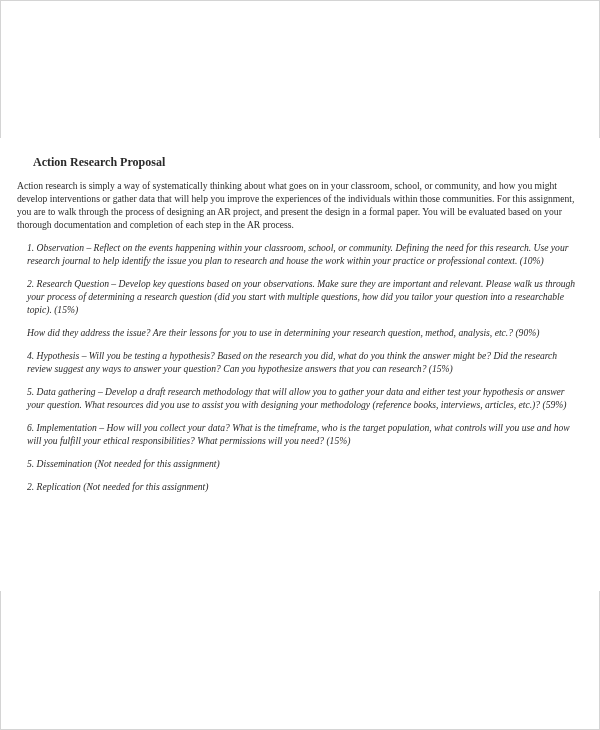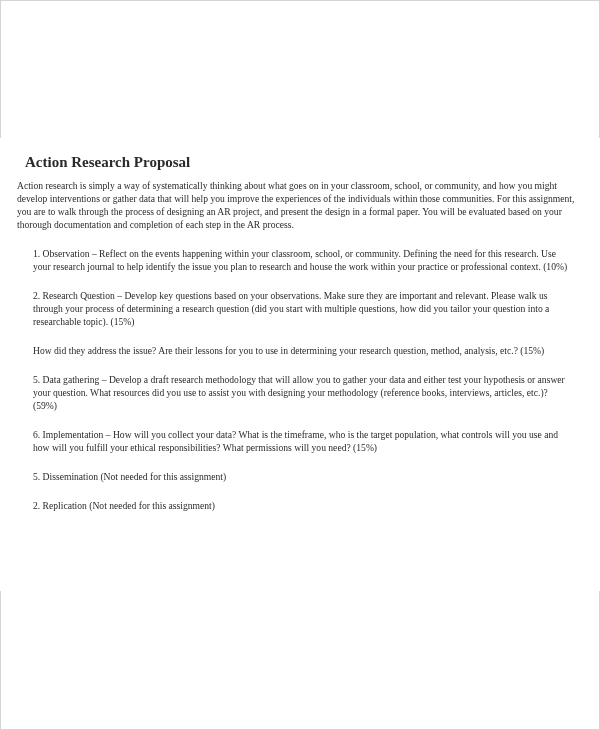--- a/index.html
+++ b/index.html
@@ -12,35 +12,36 @@
     border: 1px solid #d4d4d4; border-bottom: none;
   }
   .frame-bottom {
     position: absolute; left: 0; top: 591px; width: 598px; height: 138px;
     border: 1px solid #d4d4d4; border-top: none;
   }
   .content {
     position: absolute; left: 17px; top: 156px; width: 572px;
     font-size: 9.6px; line-height: 13px;
   }
-  .title { font-weight: bold; margin: 0 0 10px 8px; font-size: 15px; }
+  .title { font-weight: bold; margin: 0 0 10px 16px; font-size: 12px; }
   p { margin: 0 0 7px 0; }
-  .list p { margin: 16px; }
+  .list p { margin: 10px; font-style: italic; }
 </style>
 </head>
 <body>
 
 <div class="frame-top"></div>
 <div class="frame-bottom"></div>
 
 <div class="content">
   <div class="title">Action Research Proposal</div>
   <p>Action research is simply a way of systematically thinking about what goes on in your classroom, school, or community, and how you might develop interventions or gather data that will help you improve the experiences of the individuals within those communities. For this assignment, you are to walk through the process of designing an AR project, and present the design in a formal paper. You will be evaluated based on your thorough documentation and completion of each step in the AR process.</p>
   <div class="list">
     <p>1. Observation – Reflect on the events happening within your classroom, school, or community. Defining the need for this research. Use your research journal to help identify the issue you plan to research and house the work within your practice or professional context. (10%)</p>
     <p>2. Research Question – Develop key questions based on your observations. Make sure they are important and relevant. Please walk us through your process of determining a research question (did you start with multiple questions, how did you tailor your question into a researchable topic). (15%)</p>
-    <p>How did they address the issue? Are their lessons for you to use in determining your research question, method, analysis, etc.? (15%)</p>
+    <p>How did they address the issue? Are their lessons for you to use in determining your research question, method, analysis, etc.? (90%)</p>
+    <p>4. Hypothesis – Will you be testing a hypothesis? Based on the research you did, what do you think the answer might be? Did the research review suggest any ways to answer your question? Can you hypothesize answers that you can research? (15%)</p>
     <p>5. Data gathering – Develop a draft research methodology that will allow you to gather your data and either test your hypothesis or answer your question. What resources did you use to assist you with designing your methodology (reference books, interviews, articles, etc.)? (59%)</p>
     <p>6. Implementation – How will you collect your data? What is the timeframe, who is the target population, what controls will you use and how will you fulfill your ethical responsibilities? What permissions will you need? (15%)</p>
     <p>5. Dissemination (Not needed for this assignment)</p>
     <p>2. Replication (Not needed for this assignment)</p>
   </div>
 </div>
 
 </body></html>

